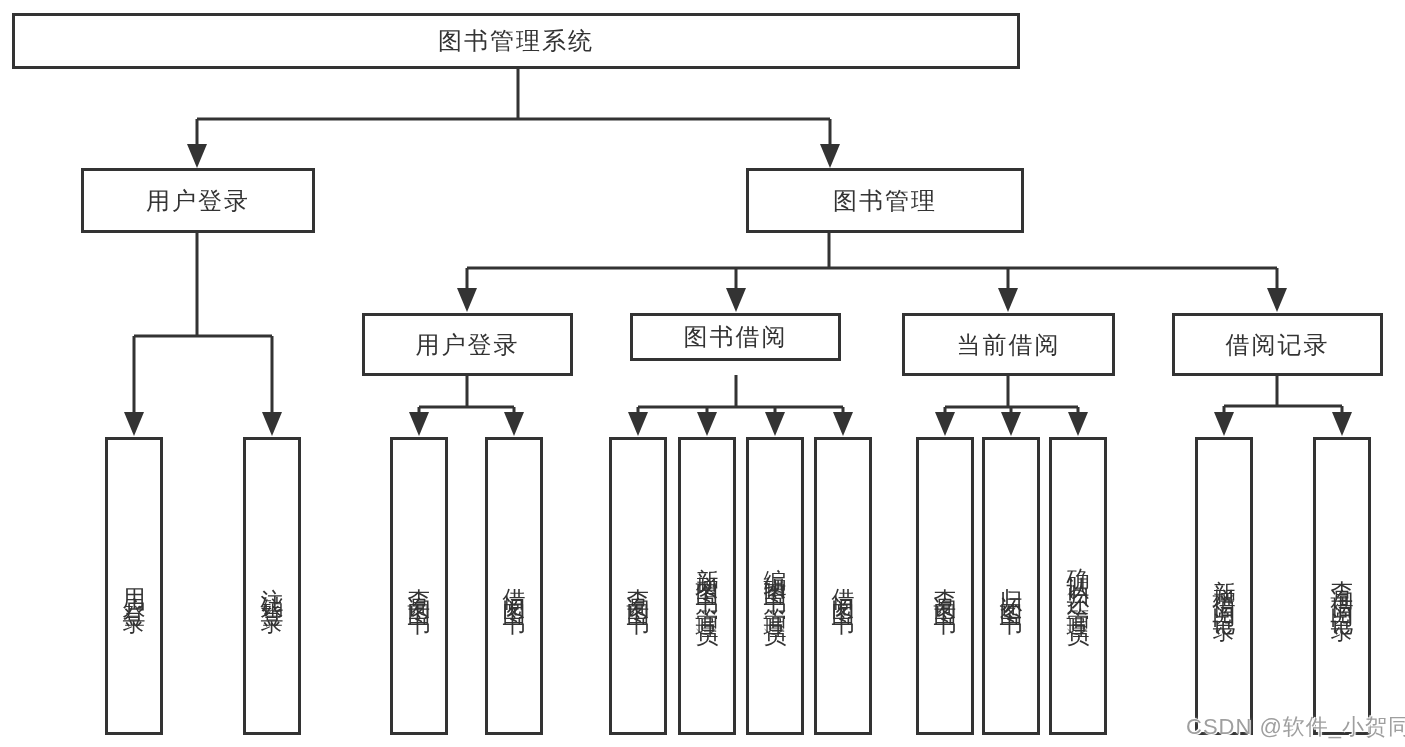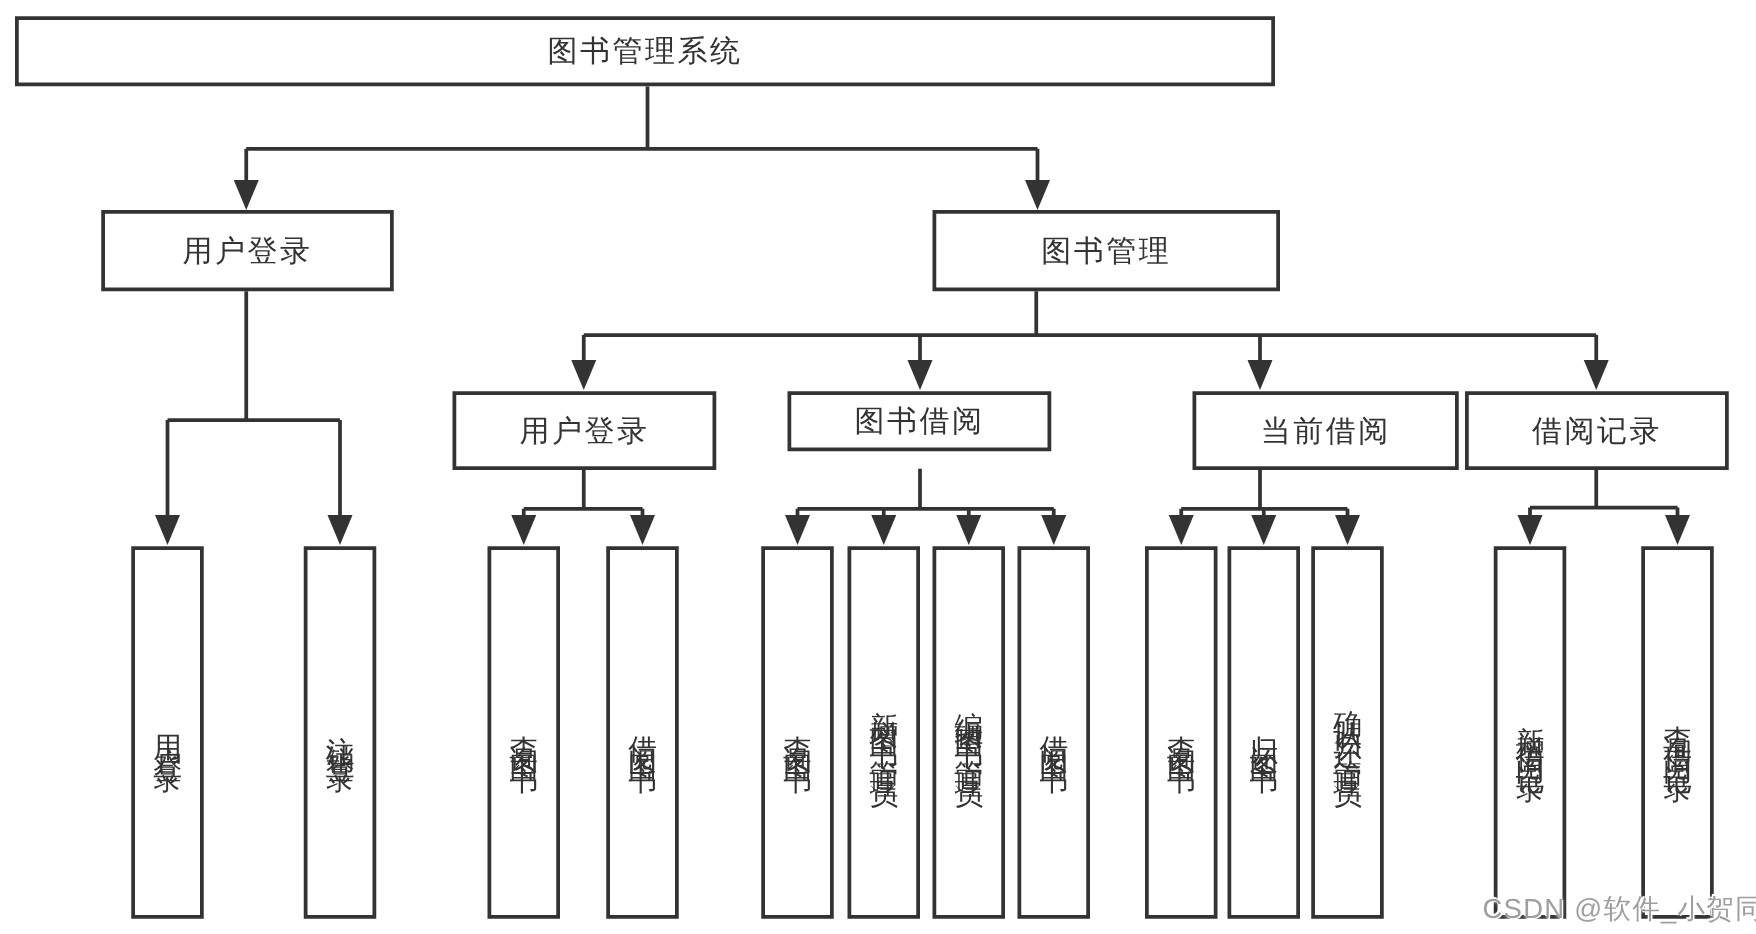--- a/index.html
+++ b/index.html
@@ -97,21 +97,21 @@
   <div class="hnode" style="left:746px;top:168px;width:278px;height:65px">
     <span class="lbl">图书管理</span>
   </div>
 
   <div class="hnode" style="left:362px;top:313px;width:211px;height:63px">
     <span class="lbl">用户登录</span>
   </div>
   <div class="hnode" style="left:630px;top:313px;width:211px;height:48px">
     <span class="lbl">图书借阅</span>
   </div>
-  <div class="hnode" style="left:954px;top:313px;width:213px;height:63px">
+  <div class="hnode" style="left:902px;top:313px;width:213px;height:63px">
     <span class="lbl">当前借阅</span>
   </div>
   <div class="hnode" style="left:1172px;top:313px;width:211px;height:63px">
     <span class="lbl">借阅记录</span>
   </div>
 
   <div class="vnode" style="left:105px">
     <span class="vlbl">用户登录</span>
   </div>
   <div class="vnode" style="left:243px">

